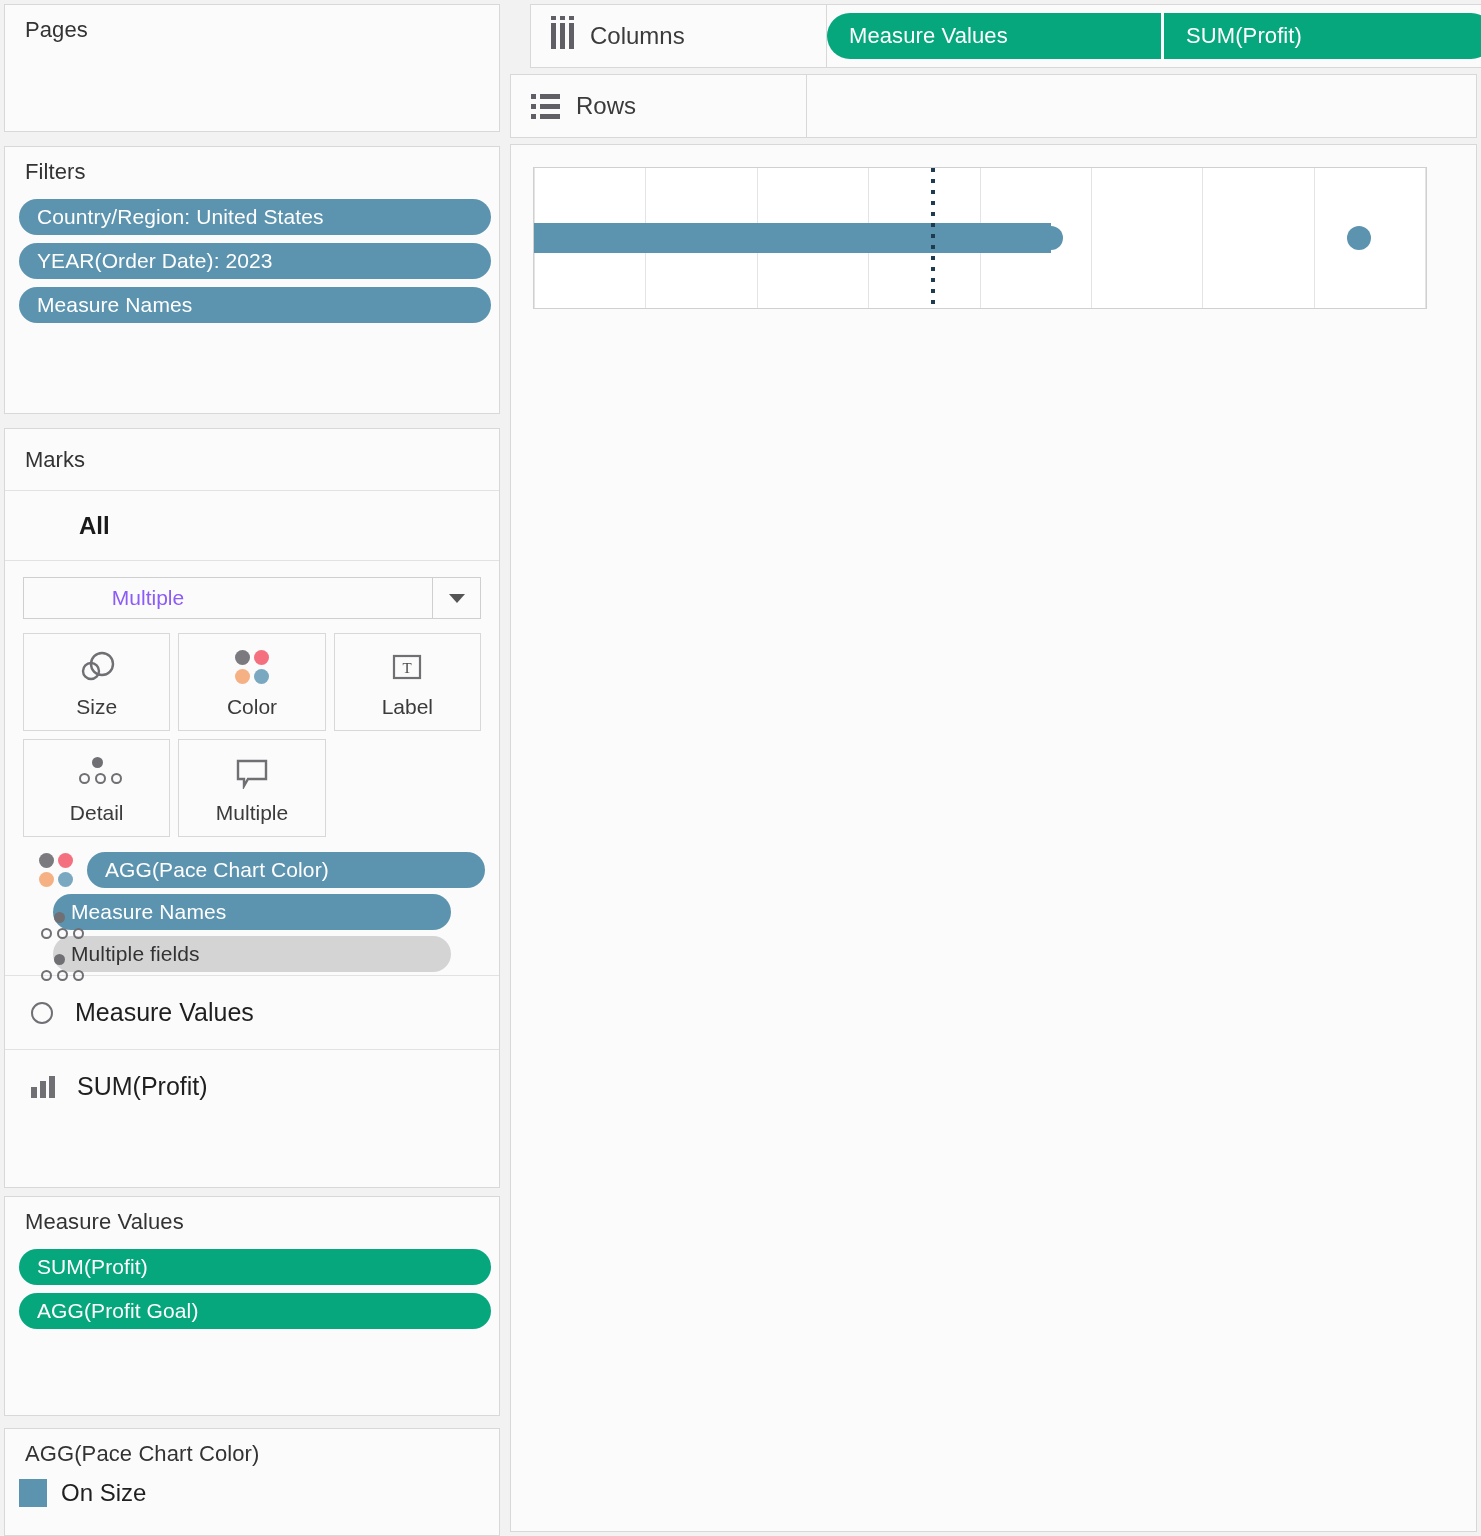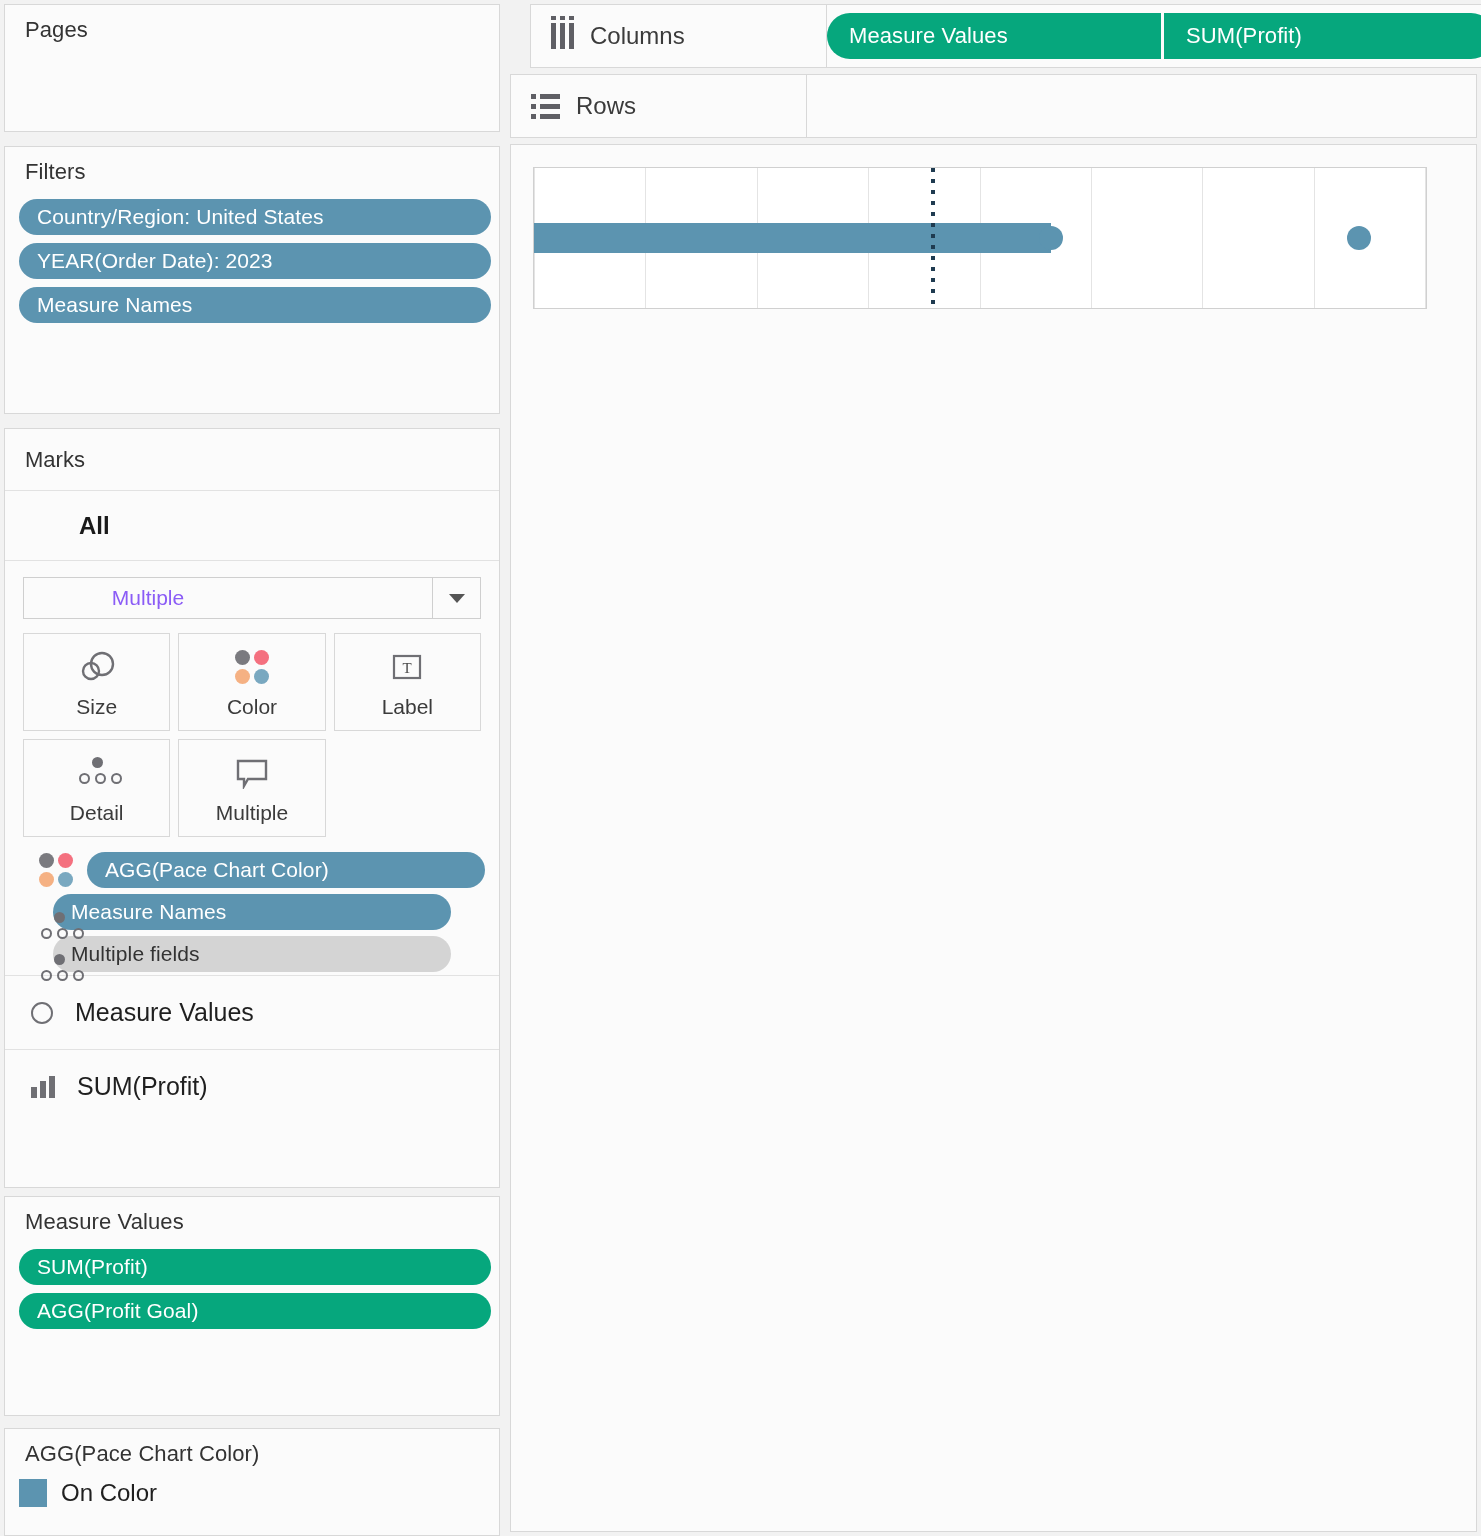--- a/index.html
+++ b/index.html
@@ -383,21 +383,21 @@
     <div class="mv-pills">
       <div class="pill pill-green">SUM(Profit)</div>
       <div class="pill pill-green">AGG(Profit Goal)</div>
     </div>
   </div>
 
   <div class="card" id="legend-card">
     <div class="card-title">AGG(Pace Chart Color)</div>
     <div class="legend-row">
       <span class="legend-swatch"></span>
-      <span class="legend-label">On Color</span>
+      <span class="legend-label">On Size</span>
     </div>
   </div>
 
   <div class="shelf" id="columns-shelf">
     <div class="shelf-name">
       <span class="ico-columns">
           <i></i>
           <i></i>
           <i></i>
         </span>

